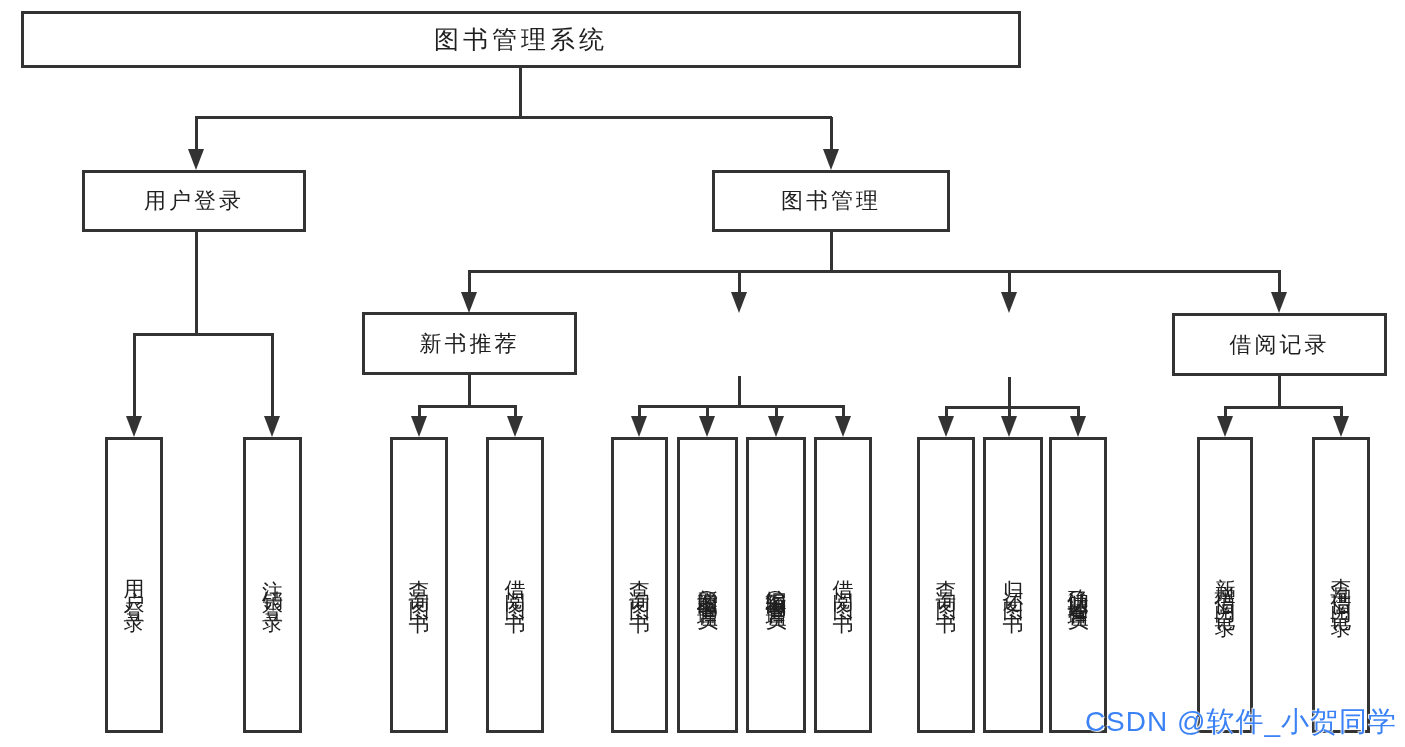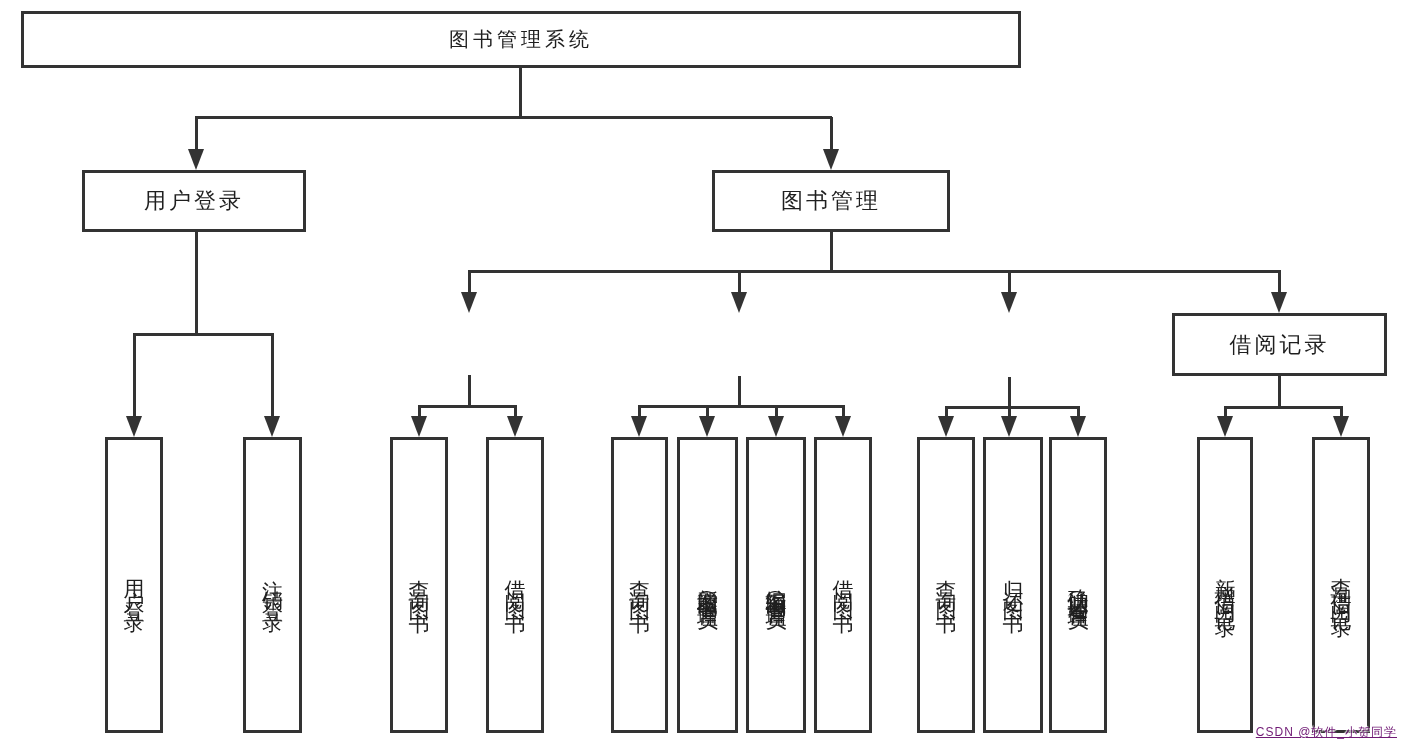--- a/index.html
+++ b/index.html
@@ -5,39 +5,39 @@
   html,body{margin:0;padding:0;background:#fff;}
   #stage{
     position:relative;width:1405px;height:747px;background:#ffffff;overflow:hidden;
     font-family:"Liberation Sans","DejaVu Sans",sans-serif;color:#1f1f1f;
   }
   .box{
     position:absolute;border:3px solid #333;background:#fff;box-sizing:border-box;
     display:flex;align-items:center;justify-content:center;
   }
   .box.h span{font-size:22px;letter-spacing:3px;white-space:nowrap;}
-  .box.title span{font-size:20px;letter-spacing:4px;}
+  .box.title span{font-size:25px;letter-spacing:4px;}
   .box.v span{
     writing-mode:vertical-rl;text-orientation:mixed;
     font-size:21px;white-space:nowrap;
   }
   .sp4 span{letter-spacing:11px;}
   .sp6 span{letter-spacing:8px;}
   .sp9 span{letter-spacing:3px;}
   .vl,.hl{position:absolute;background:#333;}
   .vl{width:3px;}
   .hl{height:3px;}
   .arw{
     position:absolute;width:0;height:0;
     border-left:8px solid transparent;border-right:8px solid transparent;
     border-top:21px solid #333;
   }
   .watermark{
-    position:absolute;right:8px;bottom:6px;font-size:12px;color:#701a75;
-    letter-spacing:1px;text-shadow:1px 1px 1px #fff,-1px -1px 1px #fff;white-space:nowrap;text-decoration:underline;
+    position:absolute;right:8px;bottom:6px;font-size:28px;color:#3b82f6;
+    letter-spacing:1px;text-shadow:1px 1px 1px #fff,-1px -1px 1px #fff;white-space:nowrap;
   }
 </style>
 </head>
 <body>
 
 <div id="stage">
 
   <div class="box h title" style="left:21px;top:11px;width:1000px;height:57px;">
     <span>图书管理系统</span>
   </div>
@@ -67,20 +67,23 @@
   <div class="hl" style="left:468px;top:270px;width:813px;"></div>
   <div class="vl" style="left:468px;top:271px;height:23px;"></div>
   <div class="arw" style="left:461px;top:292px;"></div>
   <div class="vl" style="left:738px;top:271px;height:23px;"></div>
   <div class="arw" style="left:731px;top:292px;"></div>
   <div class="vl" style="left:1008px;top:271px;height:23px;"></div>
   <div class="arw" style="left:1001px;top:292px;"></div>
   <div class="vl" style="left:1278px;top:271px;height:23px;"></div>
   <div class="arw" style="left:1271px;top:292px;"></div>
 
+  <div class="box h" style="left:362px;top:312px;width:215px;height:63px;">
+    <span>新书推荐</span>
+  </div>
   <div class="box h" style="left:1172px;top:313px;width:215px;height:63px;">
     <span>借阅记录</span>
   </div>
 
   <div class="vl" style="left:468px;top:375px;height:31px;"></div>
   <div class="hl" style="left:418px;top:405px;width:99px;"></div>
   <div class="vl" style="left:418px;top:406px;height:12px;"></div>
   <div class="arw" style="left:411px;top:416px;"></div>
   <div class="vl" style="left:514px;top:406px;height:12px;"></div>
   <div class="arw" style="left:507px;top:416px;"></div>

